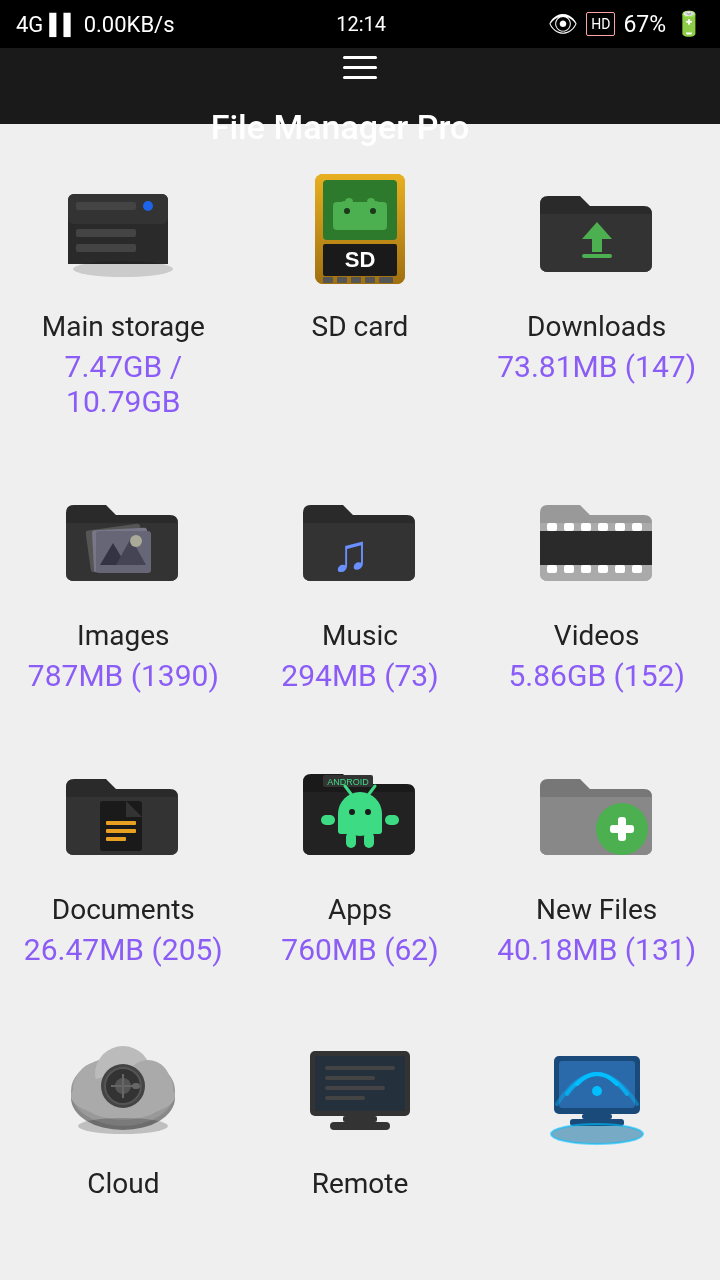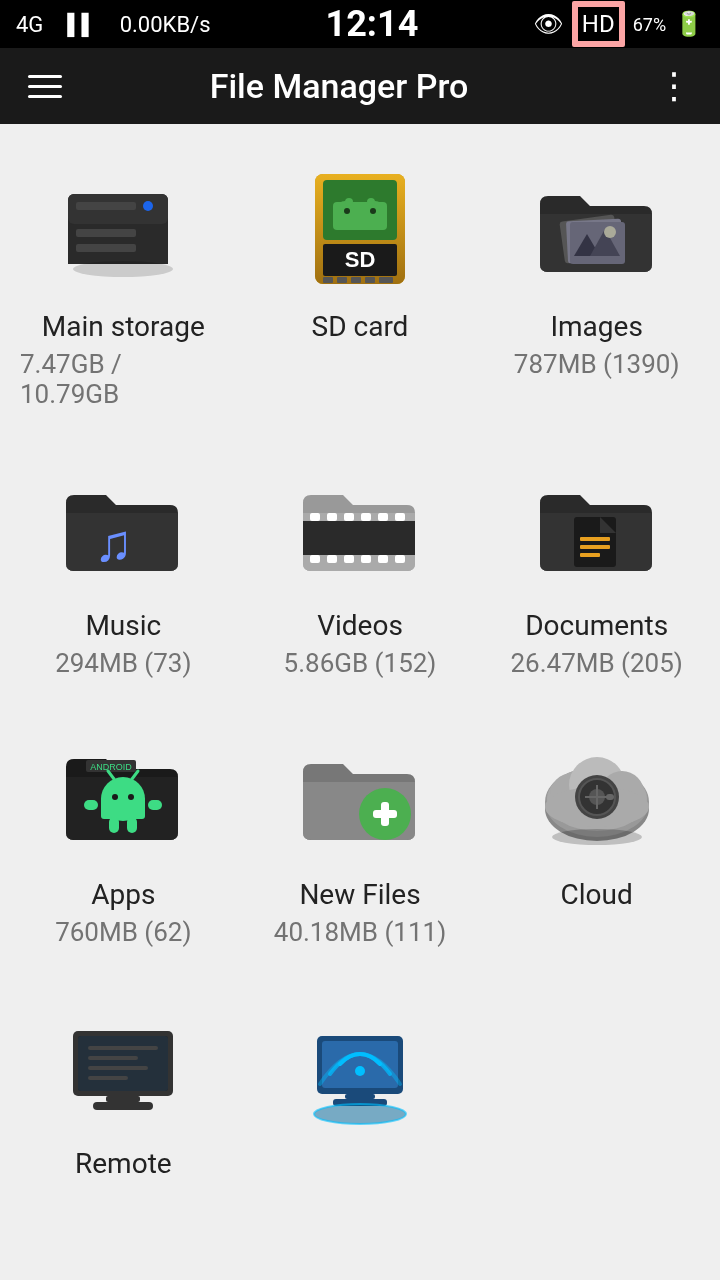--- a/index.html
+++ b/index.html
@@ -17,33 +17,34 @@
       width: 720px;
       height: 48px;
       background: #000;
       display: flex;
       align-items: center;
       justify-content: space-between;
       padding: 0 16px;
       color: #fff;
       font-size: 24px;
     }
-    .status-left { display: flex; align-items: center; gap: 24px; }
+    .status-left { display: flex; align-items: center; gap: 6px; }
     .status-right { display: flex; align-items: center; gap: 8px; }
-    .battery-text { font-size: 18px; }
+    .battery-text { font-size: 23px; }
 
     
     .top-bar {
       width: 720px;
       height: 76px;
       background: #1a1a1a;
       display: flex;
       align-items: center;
       padding: 0 20px;
       gap: 20px;
+      flex-direction: column;
     }
     .hamburger-btn {
       background: none;
       border: none;
       cursor: pointer;
       display: flex;
       flex-direction: column;
       gap: 7px;
       padding: 8px;
     }
@@ -101,41 +102,41 @@
     }
 
     .item-label {
       font-size: 28px;
       color: #222;
       font-weight: 400;
       text-align: center;
       margin-bottom: 6px;
     }
     .item-sub {
-      font-size: 26px;
-      color: #737373;
-      text-align: left;
+      font-size: 30px;
+      color: #8b5cf6;
+      text-align: center;
     }
 
     
     svg { display: block; }
   </style>
 </head>
 <body>
 
 <div class="status-bar">
   <div class="status-left">
     <span style="font-size:22px;">4G</span>
     <span style="font-size:20px;">▌▌</span>
     <span style="font-size:22px;">0.00KB/s</span>
   </div>
-  <div style="font-size:36px; font-weight:700;">12:14</div>
+  <div style="font-size:20px; font-weight:400;">12:14</div>
   <div class="status-right">
     <span>👁</span>
-    <span style="font-size:24px; border:6px solid #fca5a5; padding:3px 4px; border-radius:2px;">HD</span>
+    <span style="font-size:14px; border:1px solid #fca5a5; padding:3px 4px; border-radius:2px;">HD</span>
     <span class="battery-text">67%</span>
     <span>🔋</span>
   </div>
 </div>
 
 <div class="top-bar">
   <button class="hamburger-btn" aria-label="Menu">
     <div class="hamburger-line"></div>
     <div class="hamburger-line"></div>
     <div class="hamburger-line"></div>
@@ -198,20 +199,34 @@
       </div>
       <span class="item-label">SD card</span>
     </div>
     <div class="grid-item">
       <div class="icon-wrap">
         <svg width="130" height="110" viewBox="0 0 130 110">
 
         <path d="M8 30 Q8 22 16 22 L48 22 L58 32 L112 32 Q120 32 120 40 L120 90 Q120 98 112 98 L16 98 Q8 98 8 90 Z" fill="#2a2a2a"></path>
         <path d="M8 40 L120 40 L120 90 Q120 98 112 98 L16 98 Q8 98 8 90 Z" fill="#333"></path>
 
+        <polygon points="65,48 50,65 60,65 60,78 70,78 70,65 80,65" fill="#4caf50"></polygon>
+        <rect x="50" y="80" width="30" height="4" rx="2" fill="#4caf50"></rect>
+      </svg>
+      </div>
+      <span class="item-label">Downloads</span>
+      <span class="item-sub">73.81MB (147)</span>
+    </div>
+    <div class="grid-item">
+      <div class="icon-wrap">
+        <svg width="130" height="110" viewBox="0 0 130 110">
+
+        <path d="M8 30 Q8 22 16 22 L48 22 L58 32 L112 32 Q120 32 120 40 L120 90 Q120 98 112 98 L16 98 Q8 98 8 90 Z" fill="#2a2a2a"></path>
+        <path d="M8 40 L120 40 L120 90 Q120 98 112 98 L16 98 Q8 98 8 90 Z" fill="#333"></path>
+
         <rect x="30" y="44" width="55" height="42" rx="3" fill="#555" transform="rotate(-8,57,65)"></rect>
         <rect x="35" y="46" width="55" height="42" rx="3" fill="#778" transform="rotate(-3,62,67)"></rect>
         <rect x="38" y="48" width="55" height="42" rx="3" fill="#667"></rect>
 
         <polygon points="42,82 55,60 68,82" fill="#334"></polygon>
         <polygon points="58,82 73,55 88,82" fill="#445"></polygon>
         <circle cx="78" cy="58" r="6" fill="#aa9"></circle>
       </svg>
       </div>
       <span class="item-label">Images</span>
@@ -307,21 +322,21 @@
 
         <path d="M8 30 Q8 22 16 22 L48 22 L58 32 L112 32 Q120 32 120 40 L120 90 Q120 98 112 98 L16 98 Q8 98 8 90 Z" fill="#777"></path>
         <path d="M8 40 L120 40 L120 90 Q120 98 112 98 L16 98 Q8 98 8 90 Z" fill="#888"></path>
 
         <circle cx="90" cy="72" r="26" fill="#4caf50"></circle>
         <rect x="78" y="68" width="24" height="8" rx="3" fill="#fff"></rect>
         <rect x="86" y="60" width="8" height="24" rx="3" fill="#fff"></rect>
       </svg>
       </div>
       <span class="item-label">New Files</span>
-      <span class="item-sub">40.18MB (111)</span>
+      <span class="item-sub">40.18MB (131)</span>
     </div>
     <div class="grid-item">
       <div class="icon-wrap">
         <svg width="130" height="120" viewBox="0 0 130 120">
 
         <ellipse cx="65" cy="72" rx="52" ry="32" fill="#888"></ellipse>
         <ellipse cx="65" cy="65" rx="52" ry="35" fill="#999"></ellipse>
         <ellipse cx="65" cy="62" rx="50" ry="32" fill="#aaa"></ellipse>
 
         <circle cx="40" cy="58" r="22" fill="#aaa"></circle>

